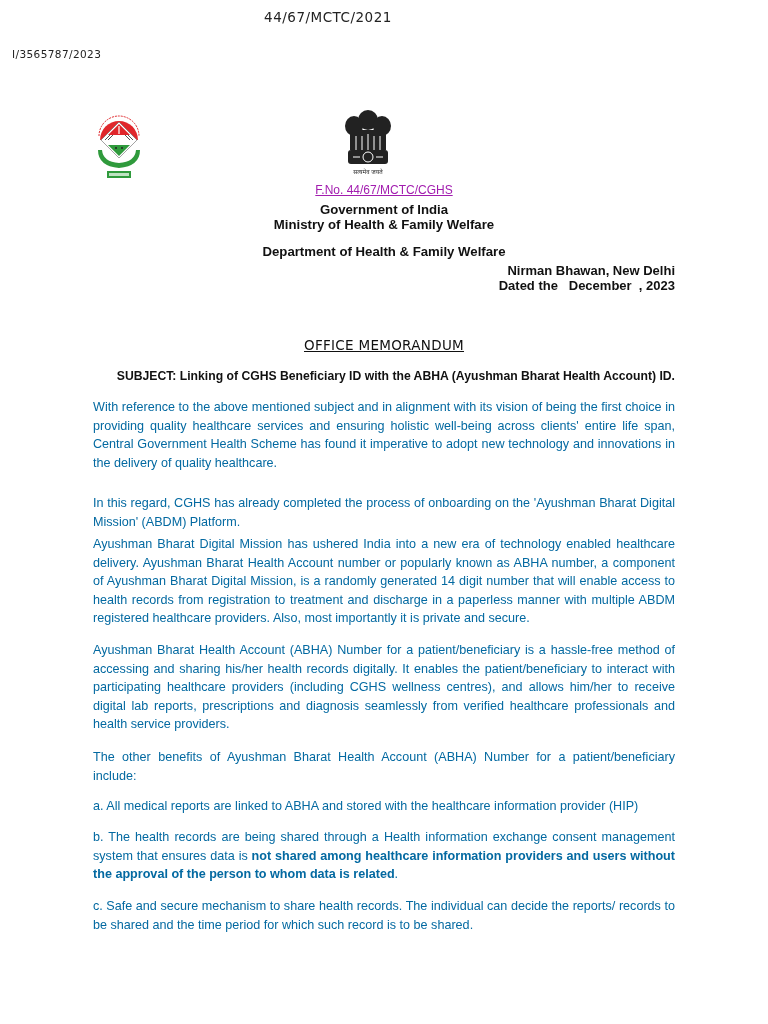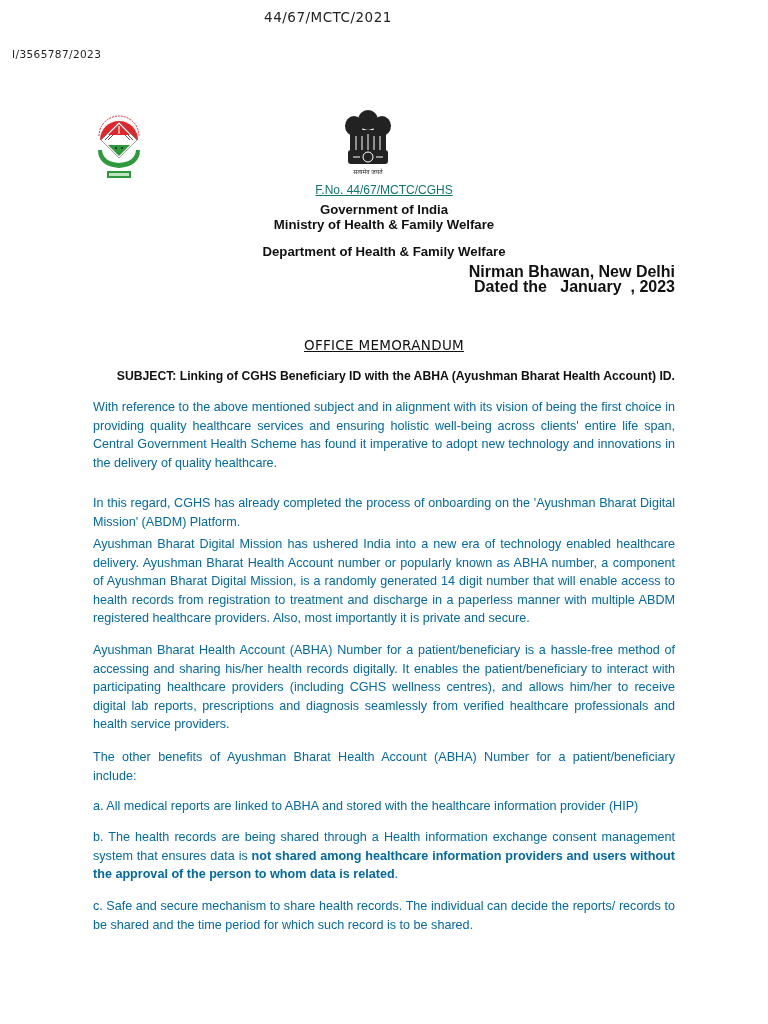--- a/index.html
+++ b/index.html
@@ -10,30 +10,30 @@
     font-family: "DejaVu Sans", sans-serif; font-size: 13.5px; letter-spacing: 0.5px; color: #222;
   }
   .docref {
     left: 12px; top: 48px;
     font-family: "DejaVu Sans", sans-serif; font-size: 10.5px; letter-spacing: 0.4px; color: #222;
   }
   .logo-left { left: 94px; top: 114px; width: 50px; height: 68px; }
   .emblem { left: 340px; top: 106px; width: 56px; height: 72px; }
   .fno {
     left: 0; width: 768px; top: 183px; text-align: center;
-    font-family: "Liberation Sans", sans-serif; font-size: 12px; color: #0f766e;
+    font-family: "Liberation Sans", sans-serif; font-size: 12px; color: #a21caf;
   }
   .fno span { text-decoration: underline; }
   .gov {
     left: 0; width: 768px; text-align: center;
     font-family: "Liberation Sans", sans-serif; font-weight: bold; font-size: 13.2px; color: #111;
   }
   .place {
     right: 93px; text-align: right;
-    font-family: "Liberation Sans", sans-serif; font-weight: bold; font-size: 16px; color: #111;
+    font-family: "Liberation Sans", sans-serif; font-weight: bold; font-size: 13px; color: #111;
     white-space: pre;
   }
   .om-title {
     left: 0; width: 768px; top: 337px; text-align: center;
     font-family: "DejaVu Sans", sans-serif; font-size: 13.5px; letter-spacing: 0.3px;
   }
   .om-title span { text-decoration: underline; margin-top: 28px; }
   .subject {
     left: 93px; width: 582px; top: 369px;
     font-family: Liberation Sans, sans-serif; font-weight: bold; font-size: 12.2px;
@@ -89,21 +89,21 @@
     <text x="28" y="68" text-anchor="middle" font-size="6" fill="#222" font-family="DejaVu Sans, sans-serif">सत्यमेव जयते</text>
   </svg>
 </div>
 
 <div class="abs fno"><span>F.No. 44/67/MCTC/CGHS</span></div>
 <div class="abs gov" style="top:202px;">Government of India</div>
 <div class="abs gov" style="top:217px;">Ministry of Health &amp; Family Welfare</div>
 <div class="abs gov" style="top:244px;">Department of Health &amp; Family Welfare</div>
 
 <div class="abs place" style="top:263px;">Nirman Bhawan, New Delhi</div>
-<div class="abs place" style="top:278px;">Dated the   January  , 2023</div>
+<div class="abs place" style="top:278px;">Dated the   December  , 2023</div>
 
 <div class="abs om-title"><span>OFFICE MEMORANDUM</span></div>
 <div class="abs subject">SUBJECT: Linking of CGHS Beneficiary ID with the ABHA  (Ayushman Bharat Health Account) ID.</div>
 
 <div class="abs para" style="top:398px;">With reference to the above mentioned subject and  in alignment with its vision of being the first choice in providing quality healthcare services and ensuring holistic well-being across clients' entire life span, Central Government Health Scheme has found it imperative to adopt new technology and innovations in the delivery of quality healthcare.</div>
 <div class="abs para" style="top:486px;margin-top:8px;">In this regard, CGHS has already completed the process of onboarding on the 'Ayushman Bharat Digital Mission' (ABDM) Platform.</div>
 <div class="abs para" style="top:535px;">Ayushman Bharat Digital Mission has ushered India into a new era of technology enabled healthcare delivery. Ayushman Bharat Health Account number or popularly known as ABHA number, a component of Ayushman Bharat Digital Mission, is a randomly generated 14 digit number that will enable access to  health records from registration to treatment and discharge in a paperless manner with multiple ABDM registered healthcare providers. Also, most importantly it is private and secure.</div>
 <div class="abs para" style="top:641px;">Ayushman Bharat Health Account (ABHA) Number for a patient/beneficiary is a hassle-free method of accessing and sharing his/her health records digitally. It enables the patient/beneficiary to interact with participating healthcare providers (including CGHS wellness centres), and allows him/her to receive digital lab reports, prescriptions and diagnosis seamlessly from verified healthcare professionals and health service providers.</div>
 <div class="abs para" style="top:748px;">The other benefits of Ayushman Bharat Health Account (ABHA) Number for a patient/beneficiary include:</div>
 

